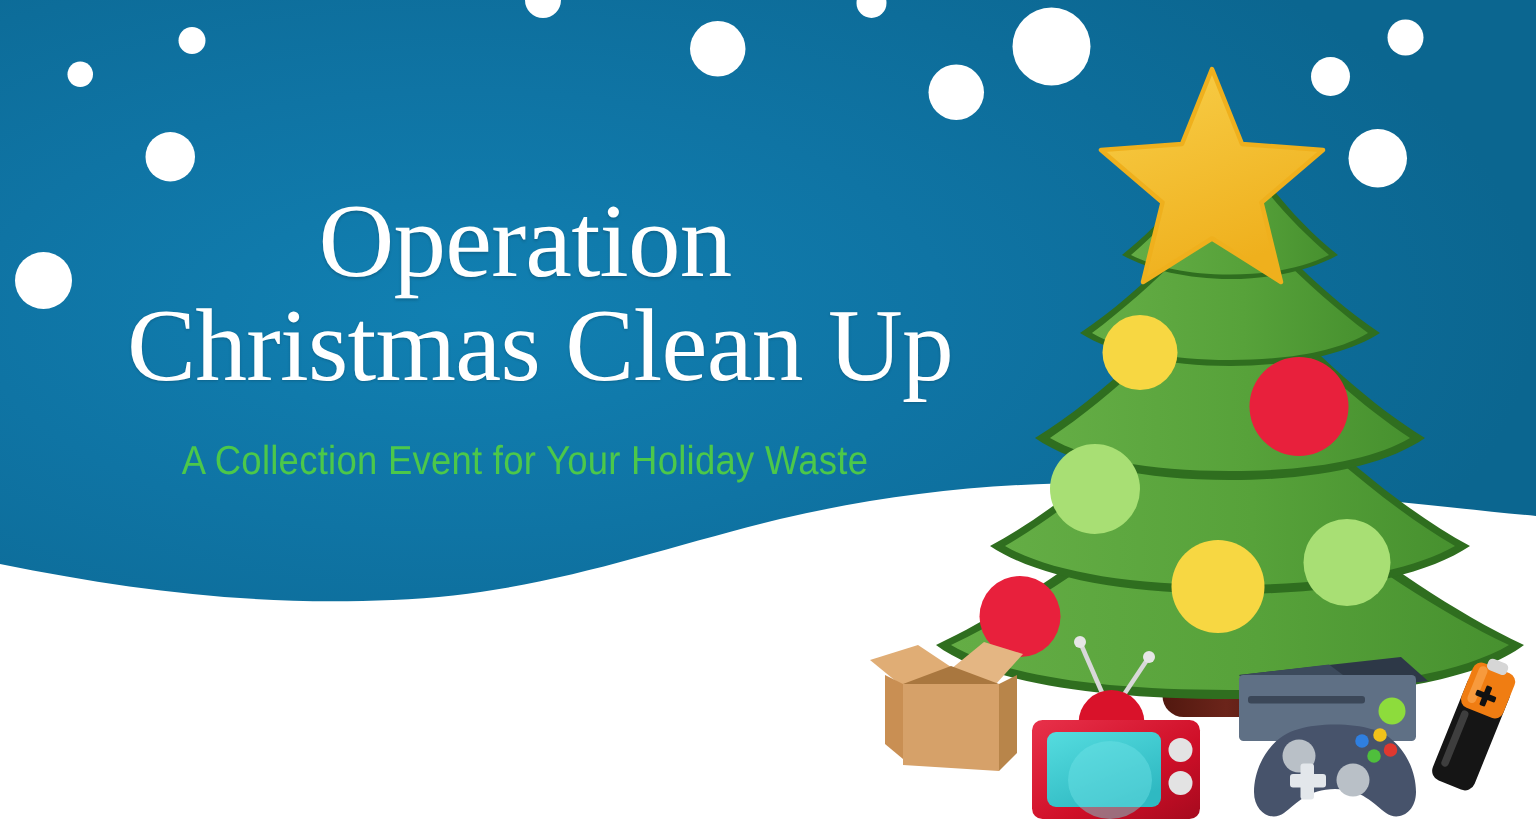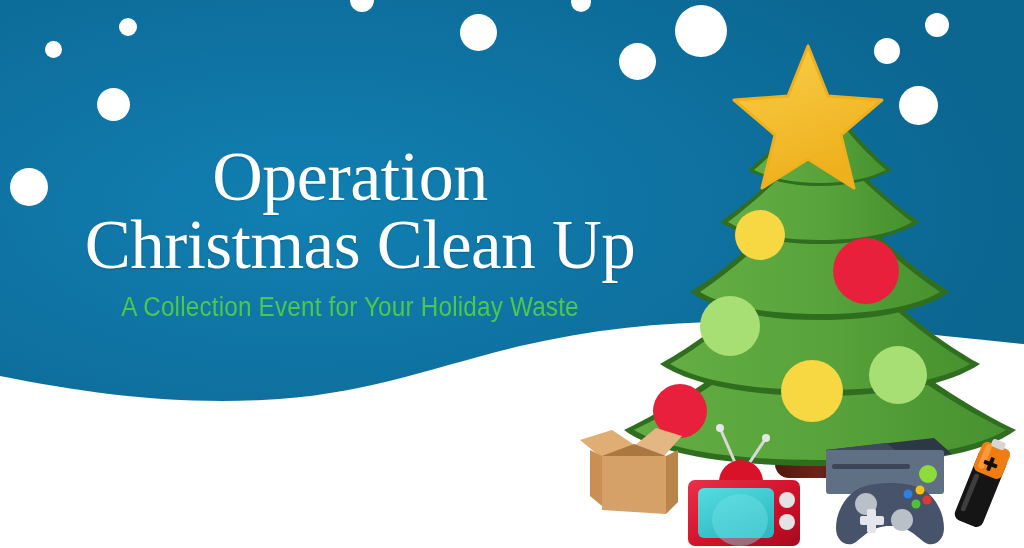--- a/index.html
+++ b/index.html
@@ -42,21 +42,20 @@
     left: 0;
     top: 128px;
     width: 700px;
     text-align: center;
     color: #ffffff;
     font-family: "Liberation Serif", "DejaVu Serif", serif;
     font-size: 70px;
     line-height: 0.98;
     letter-spacing: -0.5px;
     text-shadow: 0 1px 2px rgba(0,0,0,0.18);
-    margin-top: 15px;
   }
   .headline .line1 { display: block; }
   .headline .line2 { display: block; font-size: 69px; padding-left: 20px; }
   .subtitle {
     position: absolute;
     left: 0;
     top: 292px;
     width: 700px;
     text-align: center;
     color: #4cc84a;

